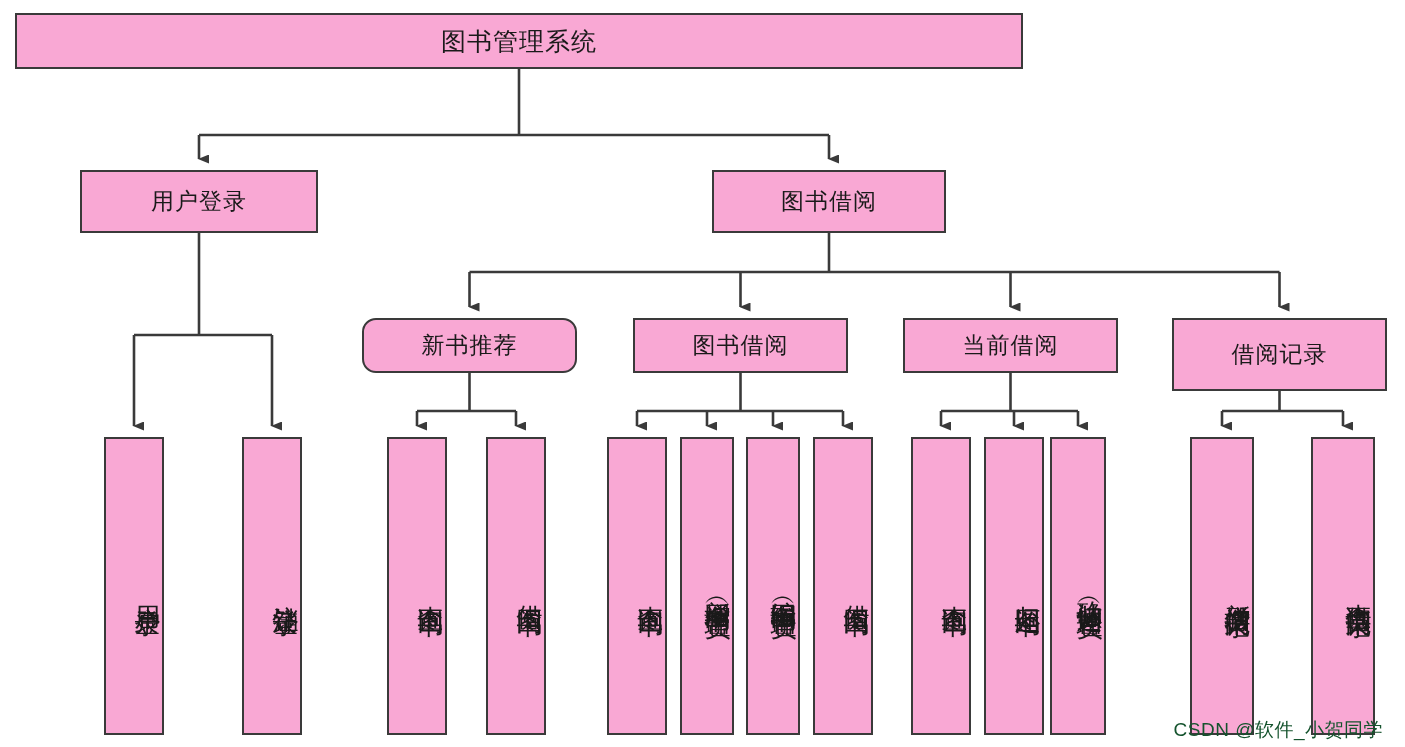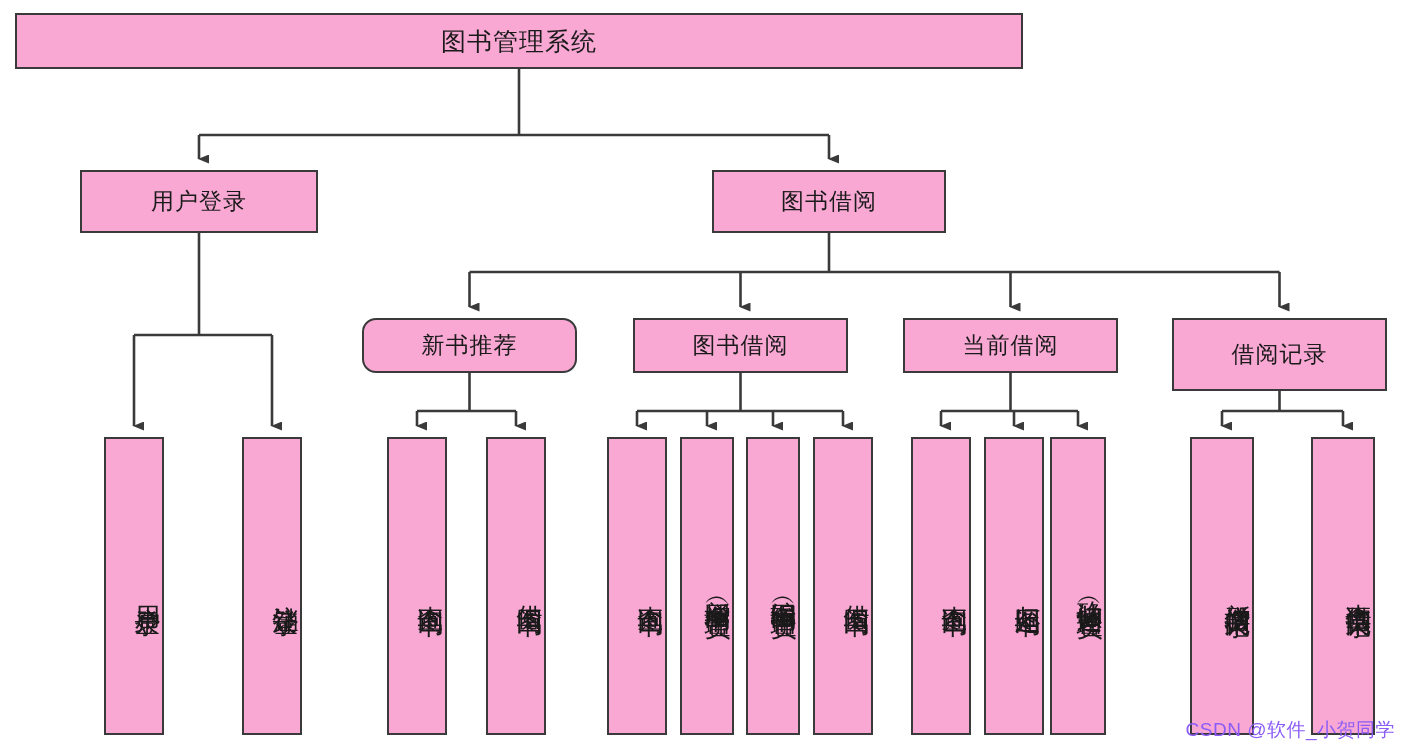--- a/index.html
+++ b/index.html
@@ -55,24 +55,24 @@
   .node.vert .vtext {
     writing-mode: vertical-rl;
     text-orientation: upright;
     white-space: nowrap;
   }
   .node.root {
     font-size: 25px;
   }
   .watermark {
     position: absolute;
-    right: 10px;
+    right: 22px;
     bottom: 4px;
     font-size: 19px;
-    color: #8b5cf6;
+    color: #14532d;
     white-space: nowrap;
     letter-spacing: 0.5px;
   }
 </style>
 </head>
 <body>
 
 <div id="diagram">
 
   <svg class="edges" viewBox="0 0 1405 747">

